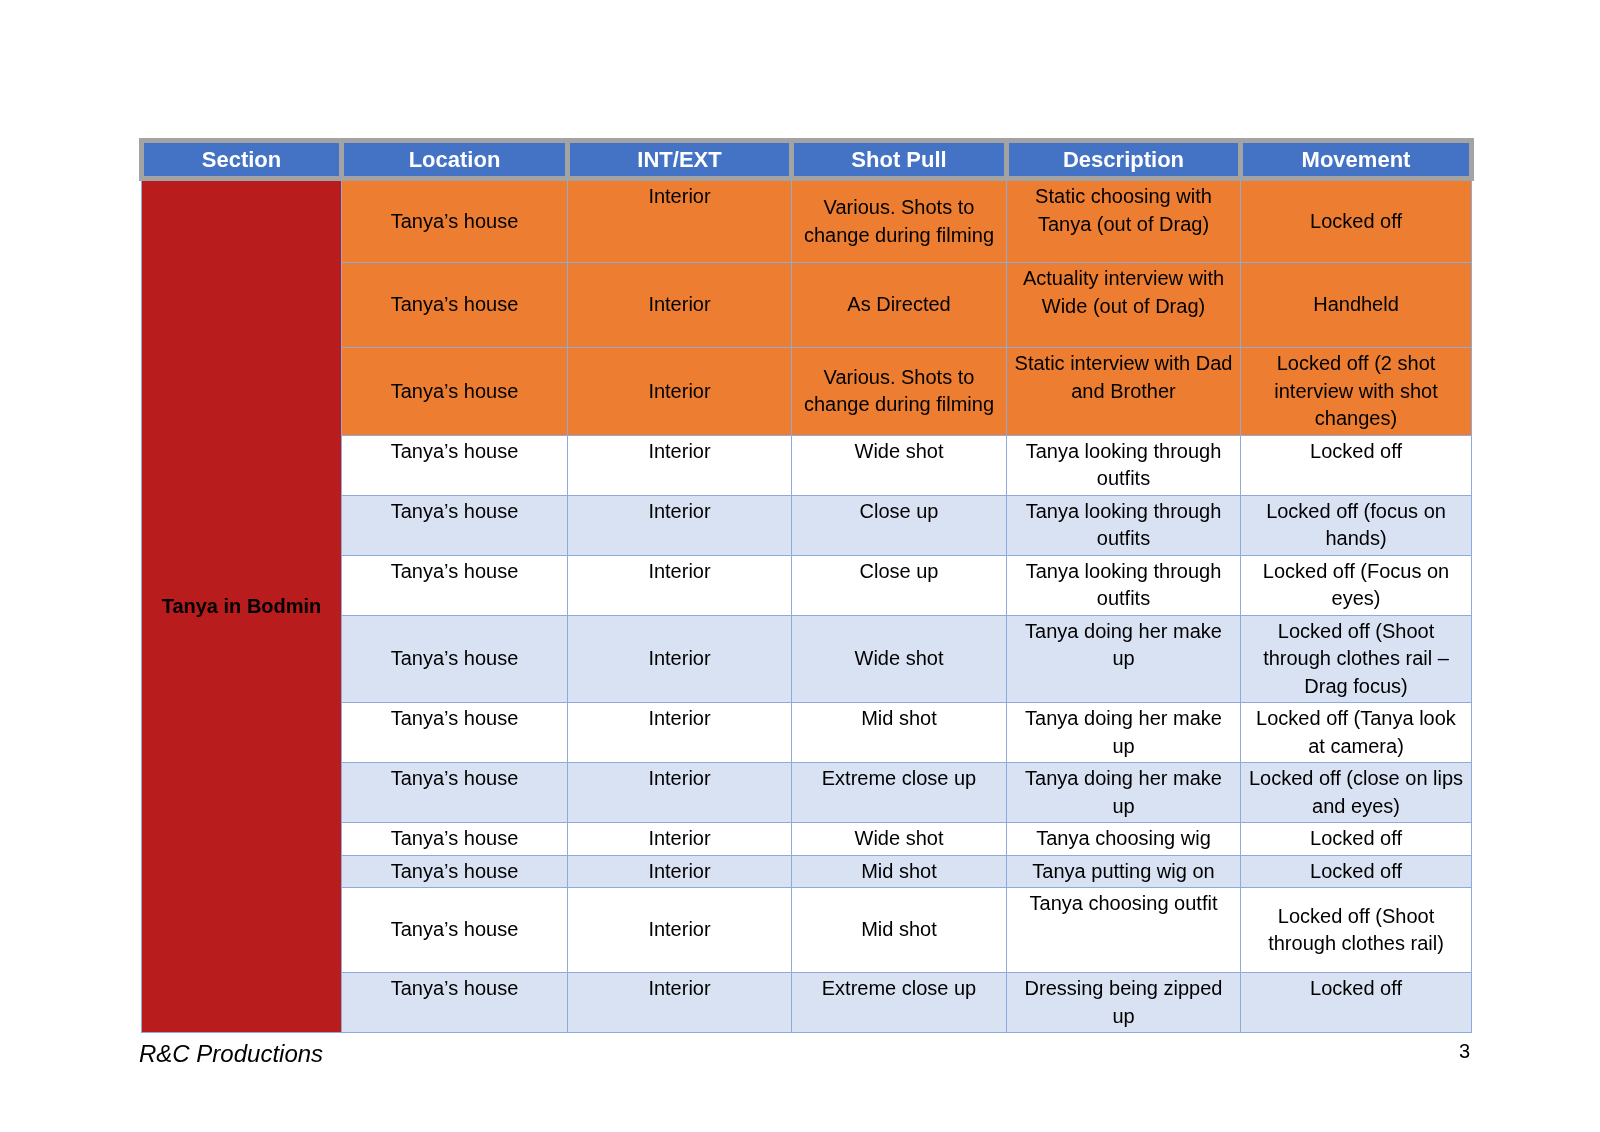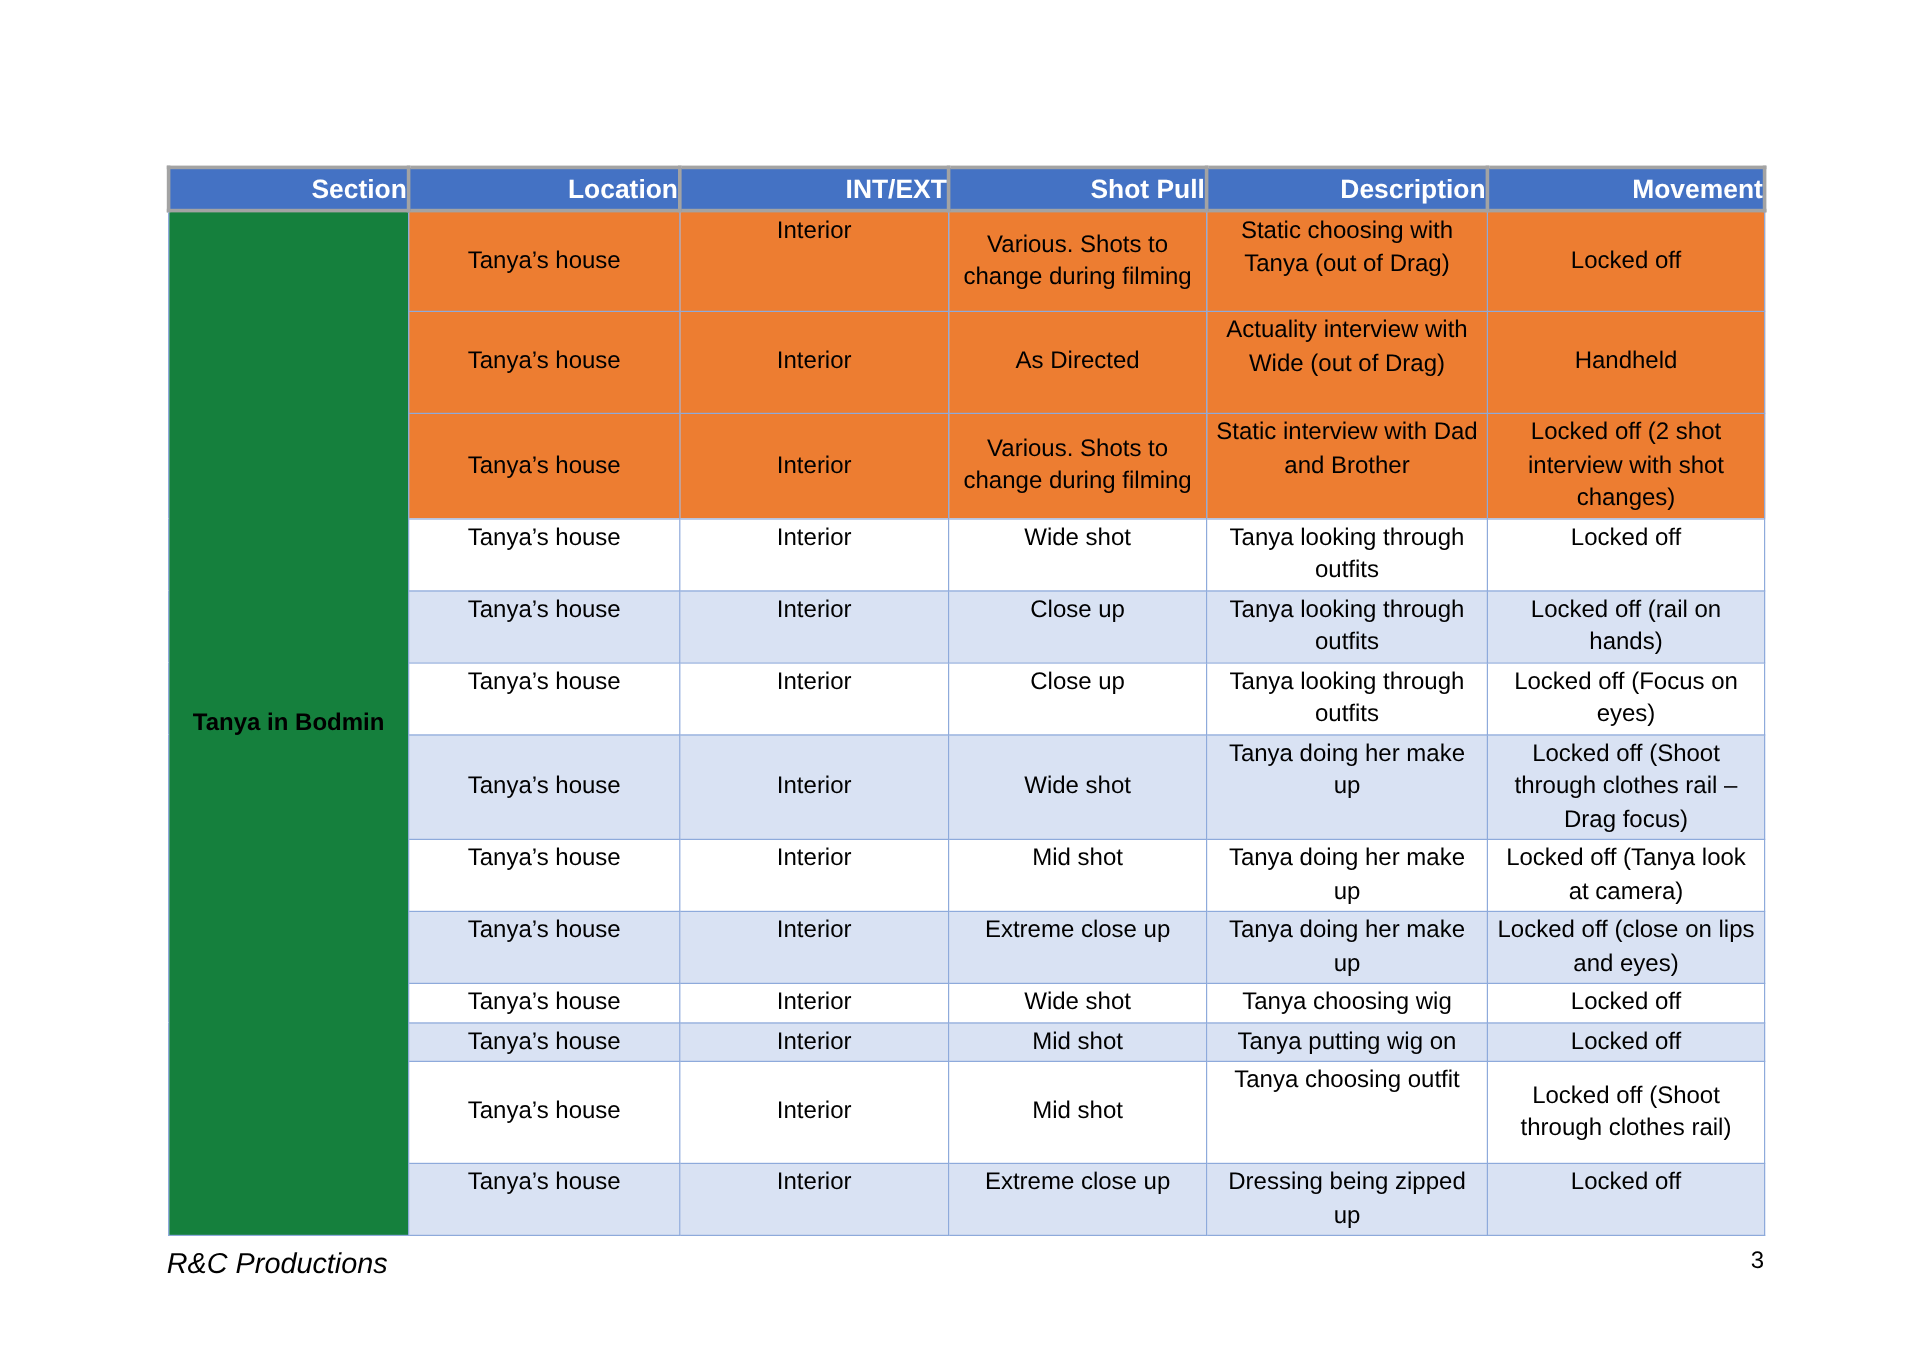--- a/index.html
+++ b/index.html
@@ -1,25 +1,25 @@
 <!DOCTYPE html>
 <html><head>
   <meta charset="utf-8">
   <style>
     html, body { margin: 0; padding: 0; background: #ffffff; }
     body { width: 1600px; height: 1132px; position: relative; overflow: hidden;
            font-family: "Liberation Sans", "DejaVu Sans", sans-serif; color: #000; }
     .page-table { position: absolute; left: 139px; top: 138px; width: 1330px;
                   border-collapse: collapse; table-layout: fixed; }
     .page-table th { background: #4472c4; color: #fff; font-size: 22px; font-weight: bold;
-                     height: 33px; padding: 0; text-align: right; border: 3px solid #a3a3a3; }
+                     height: 33px; padding: 0; text-align: center; border: 5px solid #a3a3a3; }
     .page-table td { font-size: 20px; text-align: center; vertical-align: top;
                      border: 1px solid #8eaadb; padding: 2px 6px; line-height: 27.5px; }
     .page-table td.mid { vertical-align: middle; }
-    .page-table td.section { background: #15803d; font-weight: bold; vertical-align: middle; }
+    .page-table td.section { background: #b91c1c; font-weight: bold; vertical-align: middle; }
     tr.orange td { background: #ed7d31; }
     tr.white td { background: #ffffff; }
     tr.blue td { background: #d9e2f3; }
     .footer-left { position: absolute; left: 139px; top: 1040px; font-size: 24px; font-style: italic; }
     .footer-right { position: absolute; right: 130px; top: 1040px; font-size: 20px; }
   </style>
 </head>
 <body>
 
 <table class="page-table">
@@ -69,21 +69,21 @@
         <td>Interior</td>
         <td>Wide shot</td>
         <td>Tanya looking through outfits</td>
         <td>Locked off</td>
       </tr>
       <tr class="blue" style="height: 57px;">
         <td>Tanya’s house</td>
         <td>Interior</td>
         <td>Close up</td>
         <td>Tanya looking through outfits</td>
-        <td>Locked off (rail on hands)</td>
+        <td>Locked off (focus on hands)</td>
       </tr>
       <tr class="white" style="height: 57px;">
         <td>Tanya’s house</td>
         <td>Interior</td>
         <td>Close up</td>
         <td>Tanya looking through outfits</td>
         <td>Locked off (Focus on eyes)</td>
       </tr>
       <tr class="blue" style="height: 85px;">
         <td class="mid">Tanya’s house</td>

